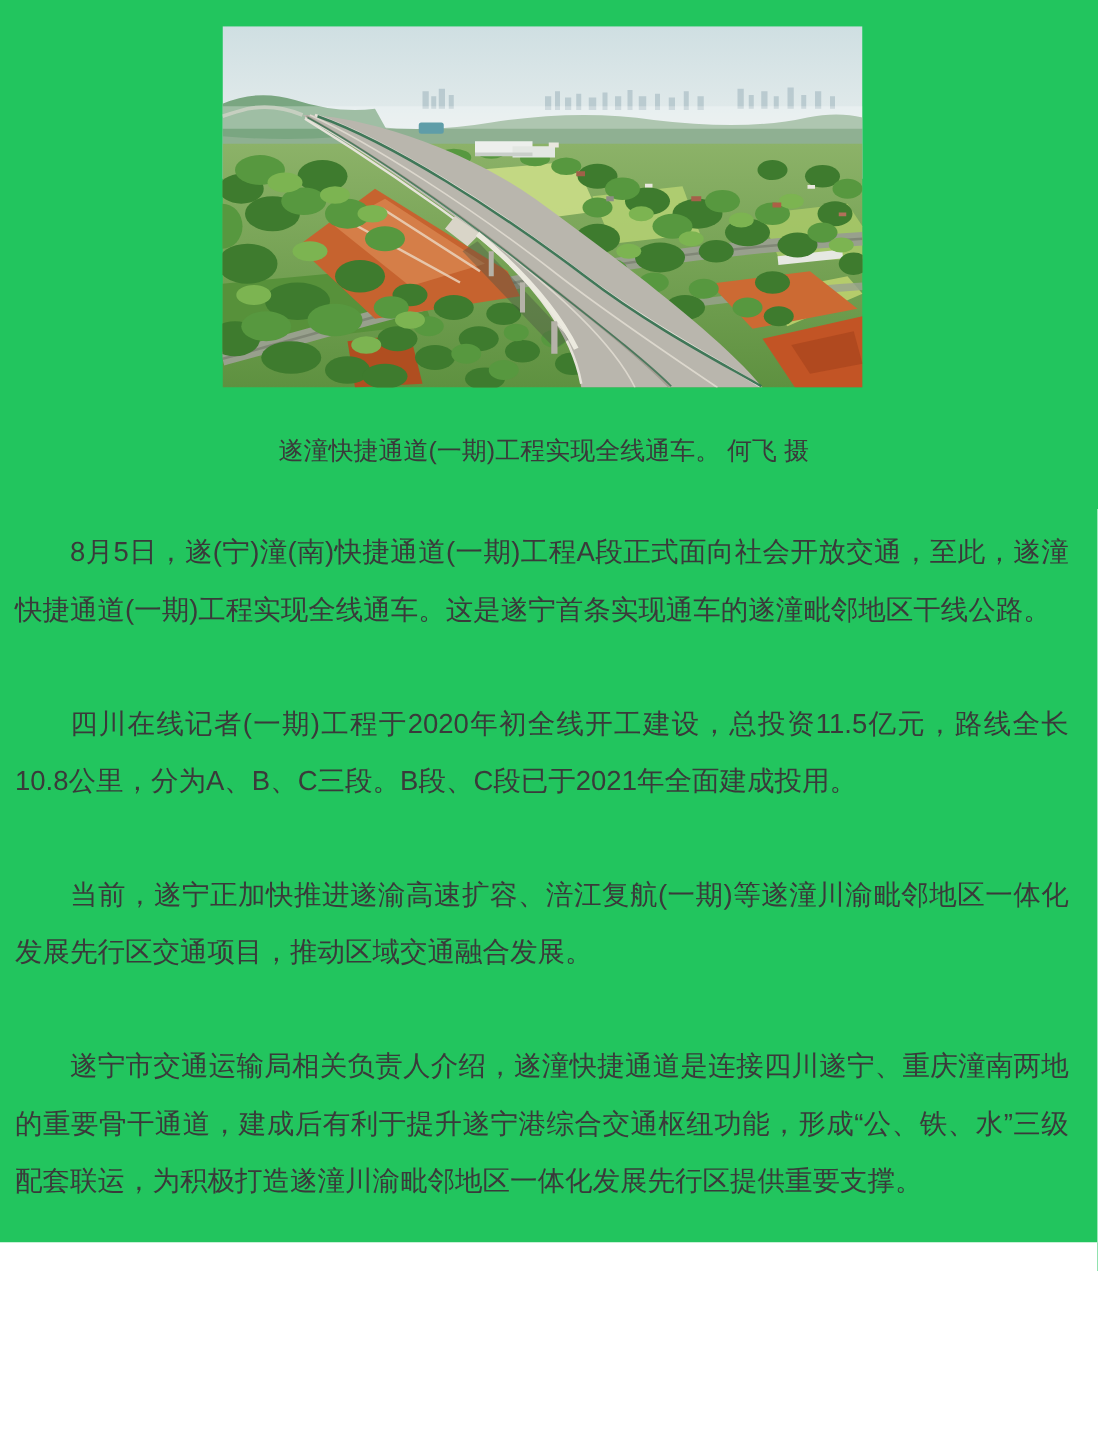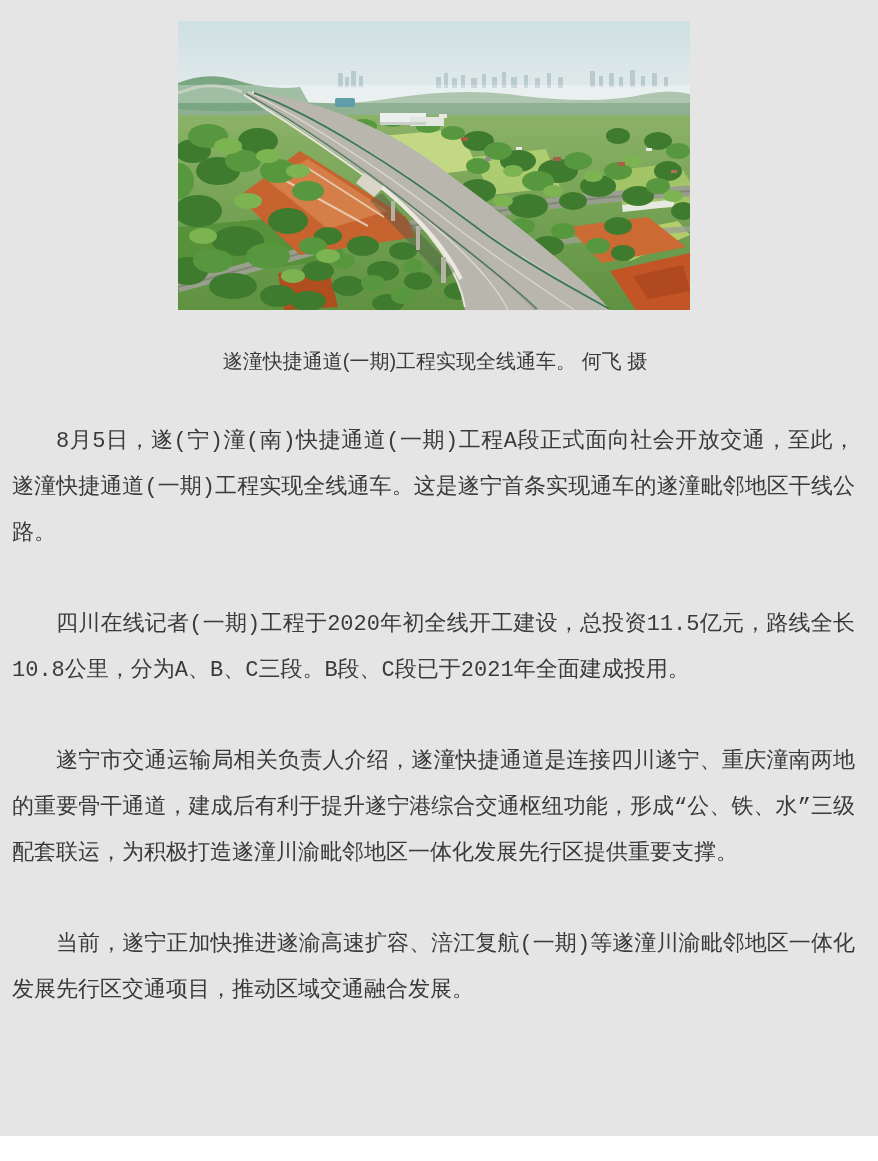--- a/index.html
+++ b/index.html
@@ -1,21 +1,21 @@
 <!DOCTYPE html>
 <html><head>
 <meta charset="utf-8">
 <style>
   html,body{margin:0;padding:0;background:#ffffff;}
   .page{
     position:relative;
     width:878px;
-    height:1136px;
+    height:994px;
     overflow:hidden;
-    background:#e5e5e5;
+    background:#22c55e;
     font-family:"Liberation Sans","DejaVu Sans",sans-serif;
     color:#3a3a3a;
   }
   .photo{
     margin:21px 0 0 178px;
     width:512px;
     height:289px;
     padding:0;
   }
   .photo svg{display:block;}
@@ -33,21 +33,20 @@
     text-indent:44px;
     color:#3a3a3a;
   }
   p.para{
     margin:45px 23px 0 12px;
     font-size:22px;
     line-height:46px;
     text-indent:44px;
     text-align:justify;
     color:#3a3a3a;
-    font-family:Liberation Mono, monospace;
   }
 </style>
 </head>
 <body>
 
 <div class="page">
 
   <figure class="photo">
     <svg viewBox="0 0 512 289" width="512" height="289" role="img">
       <defs>
@@ -251,16 +250,16 @@
         <path d="M204,166 C240,196 268,228 283,258" fill="none" stroke="#eceadf" stroke-width="4"></path>
       </g>
     </svg>
   </figure>
 
   <div class="caption">遂潼快捷通道(一期)工程实现全线通车。 何飞 摄</div>
 
 
   <p class="para">8月5日，遂(宁)潼(南)快捷通道(一期)工程A段正式面向社会开放交通，至此，遂潼快捷通道(一期)工程实现全线通车。这是遂宁首条实现通车的遂潼毗邻地区干线公路。</p>
   <p class="para">四川在线记者(一期)工程于2020年初全线开工建设，总投资11.5亿元，路线全长10.8公里，分为A、B、C三段。B段、C段已于2021年全面建成投用。</p>
+  <p class="para">当前，遂宁正加快推进遂渝高速扩容、涪江复航(一期)等遂潼川渝毗邻地区一体化发展先行区交通项目，推动区域交通融合发展。</p>
   <p class="para">遂宁市交通运输局相关负责人介绍，遂潼快捷通道是连接四川遂宁、重庆潼南两地的重要骨干通道，建成后有利于提升遂宁港综合交通枢纽功能，形成“公、铁、水”三级配套联运，为积极打造遂潼川渝毗邻地区一体化发展先行区提供重要支撑。</p>
-  <p class="para">当前，遂宁正加快推进遂渝高速扩容、涪江复航(一期)等遂潼川渝毗邻地区一体化发展先行区交通项目，推动区域交通融合发展。</p>
 
 </div>
 
 </body></html>

